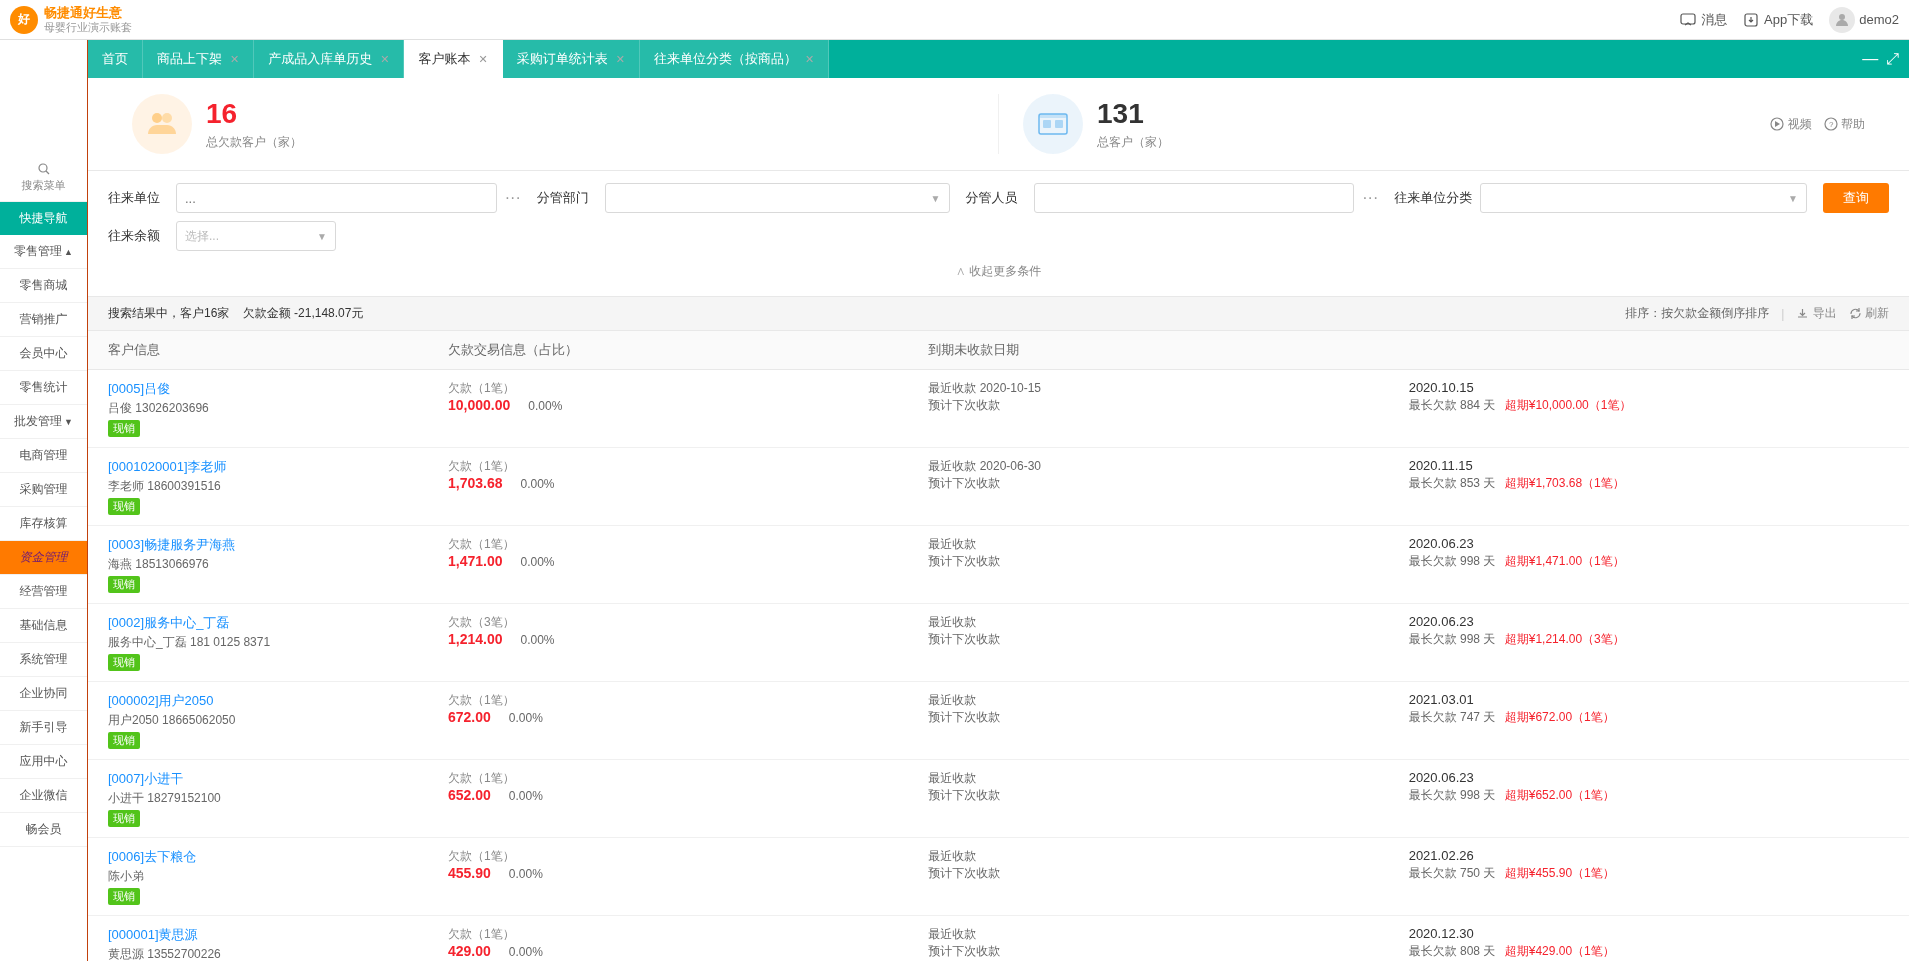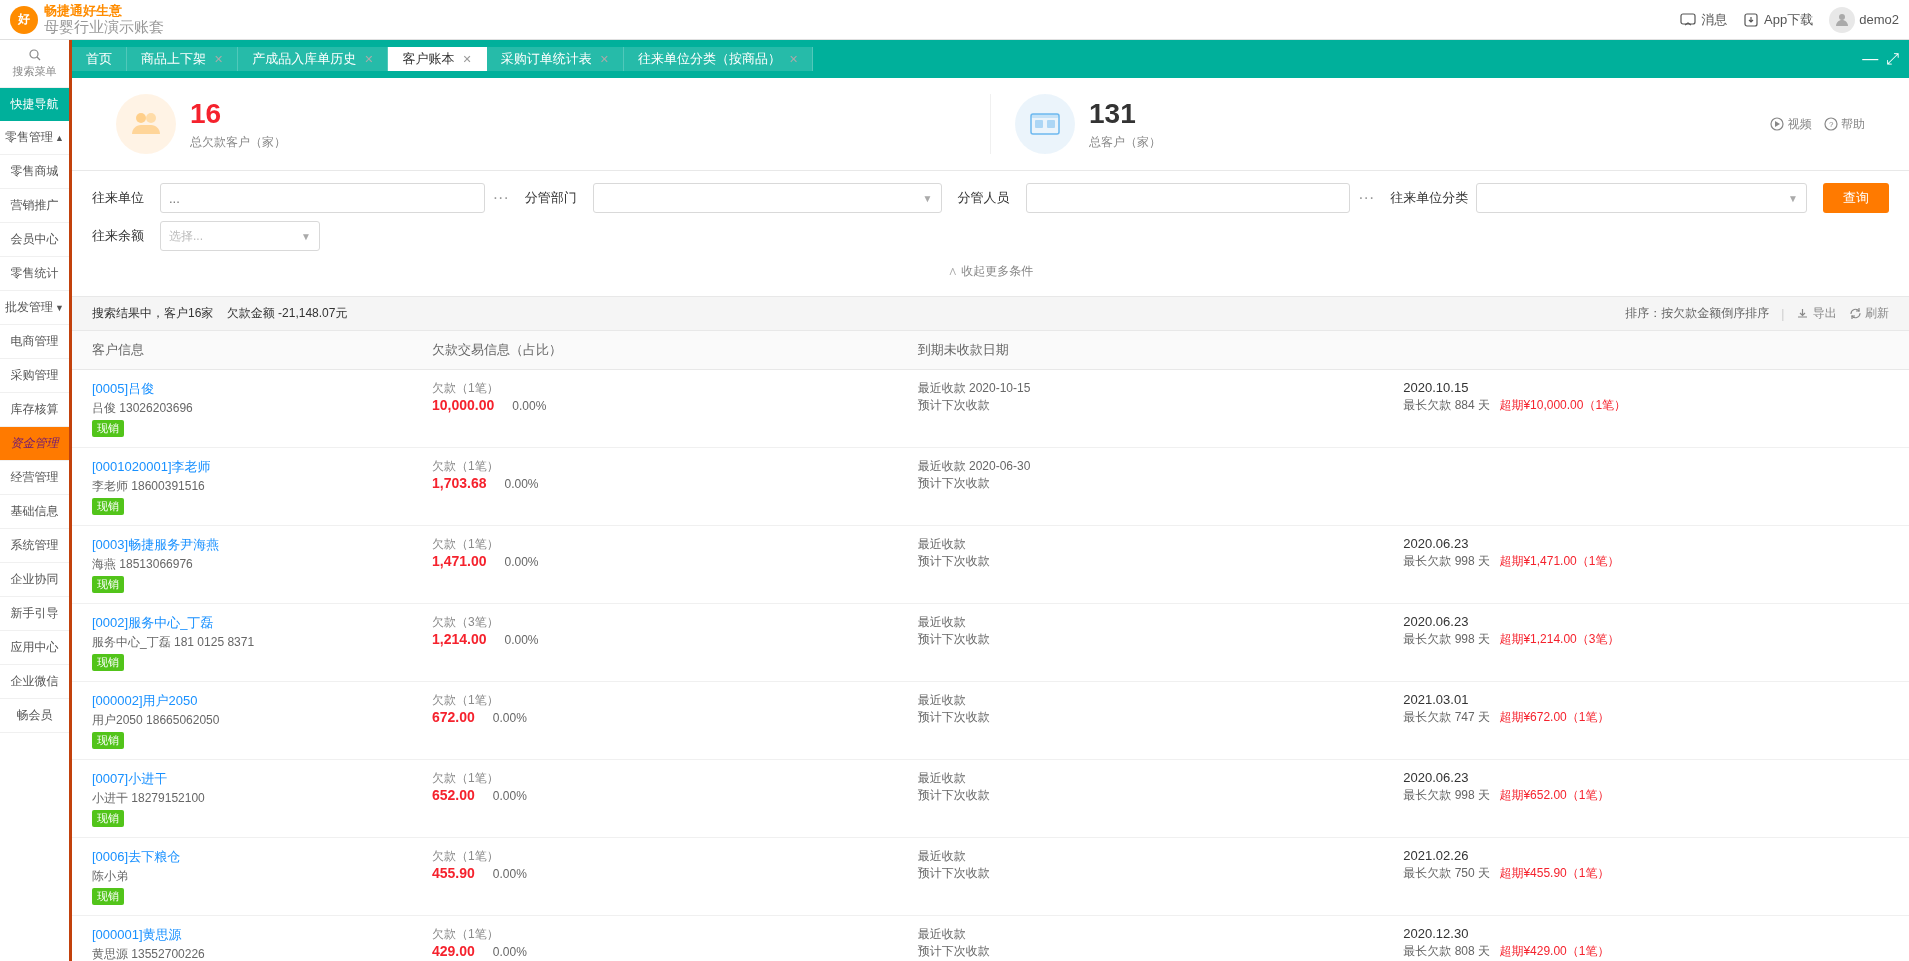--- a/index.html
+++ b/index.html
@@ -2,40 +2,40 @@
 <html><head>
   <meta charset="utf-8">
   <style>
     * { box-sizing: border-box; margin: 0; padding: 0; font-family: 'Microsoft YaHei', Arial, sans-serif; }
     body { background: #f5f5f5; font-size: 13px; color: #333; overflow: hidden; }
 
     
     .app-wrapper { display: flex; flex-direction: column; height: 961px; }
     .top-bar { display: flex; align-items: center; height: 40px; background: #fff; border-bottom: 1px solid #e0e0e0; padding: 0 10px; }
     .main-area { display: flex; flex: 1; overflow: hidden; }
-    .sidebar { width: 72px; background: #fff; border-right: 3px solid #c2410c; display: flex; flex-direction: column; overflow-y: auto; }
+    .sidebar { width: 88px; background: #fff; border-right: 1px solid #c2410c; display: flex; flex-direction: column; overflow-y: auto; justify-content: center; }
     .content-area { flex: 1; display: flex; flex-direction: column; overflow: hidden; }
     .tab-bar { background: #00b09b; display: flex; align-items: center; height: 38px; }
     .page-content { flex: 1; overflow-y: auto; background: #f5f5f5; padding: 0; }
 
     
     .top-logo { display: flex; align-items: center; gap: 6px; }
     .logo-icon { width: 28px; height: 28px; background: #ff8c00; border-radius: 50%; display: flex; align-items: center; justify-content: center; color: white; font-size: 12px; font-weight: bold; }
     .top-bar-right { margin-left: auto; display: flex; align-items: center; gap: 16px; }
     .top-bar-right span { font-size: 13px; color: #555; cursor: pointer; }
 
     
     .sidebar-search { padding: 8px 4px; text-align: center; font-size: 11px; color: #333; cursor: pointer; border-bottom: 1px solid #f0f0f0; }
     .sidebar-item { padding: 8px 4px; text-align: center; font-size: 12px; color: #555; cursor: pointer; border-bottom: 1px solid #f0f0f0; }
     .sidebar-item.active { background: #ff7a00; color: #701a75; font-style: italic; }
     .sidebar-item.has-arrow { display: flex; align-items: center; justify-content: center; gap: 2px; }
     .quick-nav { background: #00b09b; color: white; font-size: 12px; padding: 8px 4px; text-align: center; cursor: pointer; }
 
     
-    .tab { display: flex; align-items: center; gap: 4px; padding: 0 14px; height: 24px; background: rgba(255,255,255,0.15); color: #fff; font-size: 13px; cursor: pointer; border-right: 1px solid rgba(255,255,255,0.2); }
+    .tab { display: flex; align-items: center; gap: 4px; padding: 0 14px; height: 38px; background: rgba(255,255,255,0.15); color: #fff; font-size: 13px; cursor: pointer; border-right: 1px solid rgba(255,255,255,0.2); }
     .tab.active { background: #fff; color: #333; }
     .tab .tab-close { color: #aaa; font-size: 11px; margin-left: 4px; cursor: pointer; }
     .tab.active .tab-close { color: #666; }
     .tab-end-btns { margin-left: auto; display: flex; align-items: center; gap: 8px; padding-right: 10px; }
     .tab-end-btn { color: white; font-size: 16px; cursor: pointer; background: none; border: none; }
 
     
     .stats-row { display: flex; background: #fff; border-bottom: 1px solid #e8e8e8; padding: 16px 20px; gap: 0; }
     .stat-card { flex: 1; display: flex; align-items: center; gap: 14px; padding: 0 24px; border-right: 1px solid #f0f0f0; }
     .stat-card:last-child { border-right: none; }
@@ -91,21 +91,21 @@
 </head>
 <body>
 
 <div class="app-wrapper">
 
   <div class="top-bar">
     <div class="top-logo">
       <div class="logo-icon">好</div>
       <div style="display:flex;flex-direction:column;line-height:1.2;">
         <span style="font-size:13px;color:#ff8c00;font-weight:bold;">畅捷通好生意</span>
-        <span style="font-size:15px;color:#999;">母婴行业演示账套</span>
+        <span style="font-size:11px;color:#999;">母婴行业演示账套</span>
       </div>
     </div>
     <div class="top-bar-right">
       <span>
         <svg width="16" height="16" viewBox="0 0 16 16" fill="none" style="vertical-align:middle;margin-right:2px;">
             <rect x="1" y="2" width="14" height="10" rx="2" stroke="#555" stroke-width="1.2" fill="none"></rect>
             <path d="M5 13l3-2 3 2" stroke="#555" stroke-width="1.2" fill="none"></path>
           </svg>
         消息
       </span>
@@ -353,20 +353,27 @@
               <div class="debt-label">欠款（1笔）</div>
               <div class="debt-cell">
                 <span class="debt-amount">1,703.68</span>
                 <span class="percent">0.00%</span>
               </div>
             </div>
             <div>
               <div class="debt-meta">最近收款    2020-06-30</div>
               <div class="debt-meta">预计下次收款</div>
             </div>
+            <div>
+              <div class="date-text">2020.11.15</div>
+              <div style="font-size:12px;color:#666;margin-top:2px;">
+                <span>最长欠款 853 天</span>
+                <span class="overdue-text" style="margin-left:6px;">超期¥1,703.68（1笔）</span>
+              </div>
+            </div>
           </div>
 
           <div class="table-row">
             <div>
               <div class="customer-name">[0003]畅捷服务尹海燕</div>
               <div class="customer-sub">海燕  18513066976</div>
               <span class="customer-tag">现销</span>
             </div>
             <div>
               <div class="debt-label">欠款（1笔）</div>

